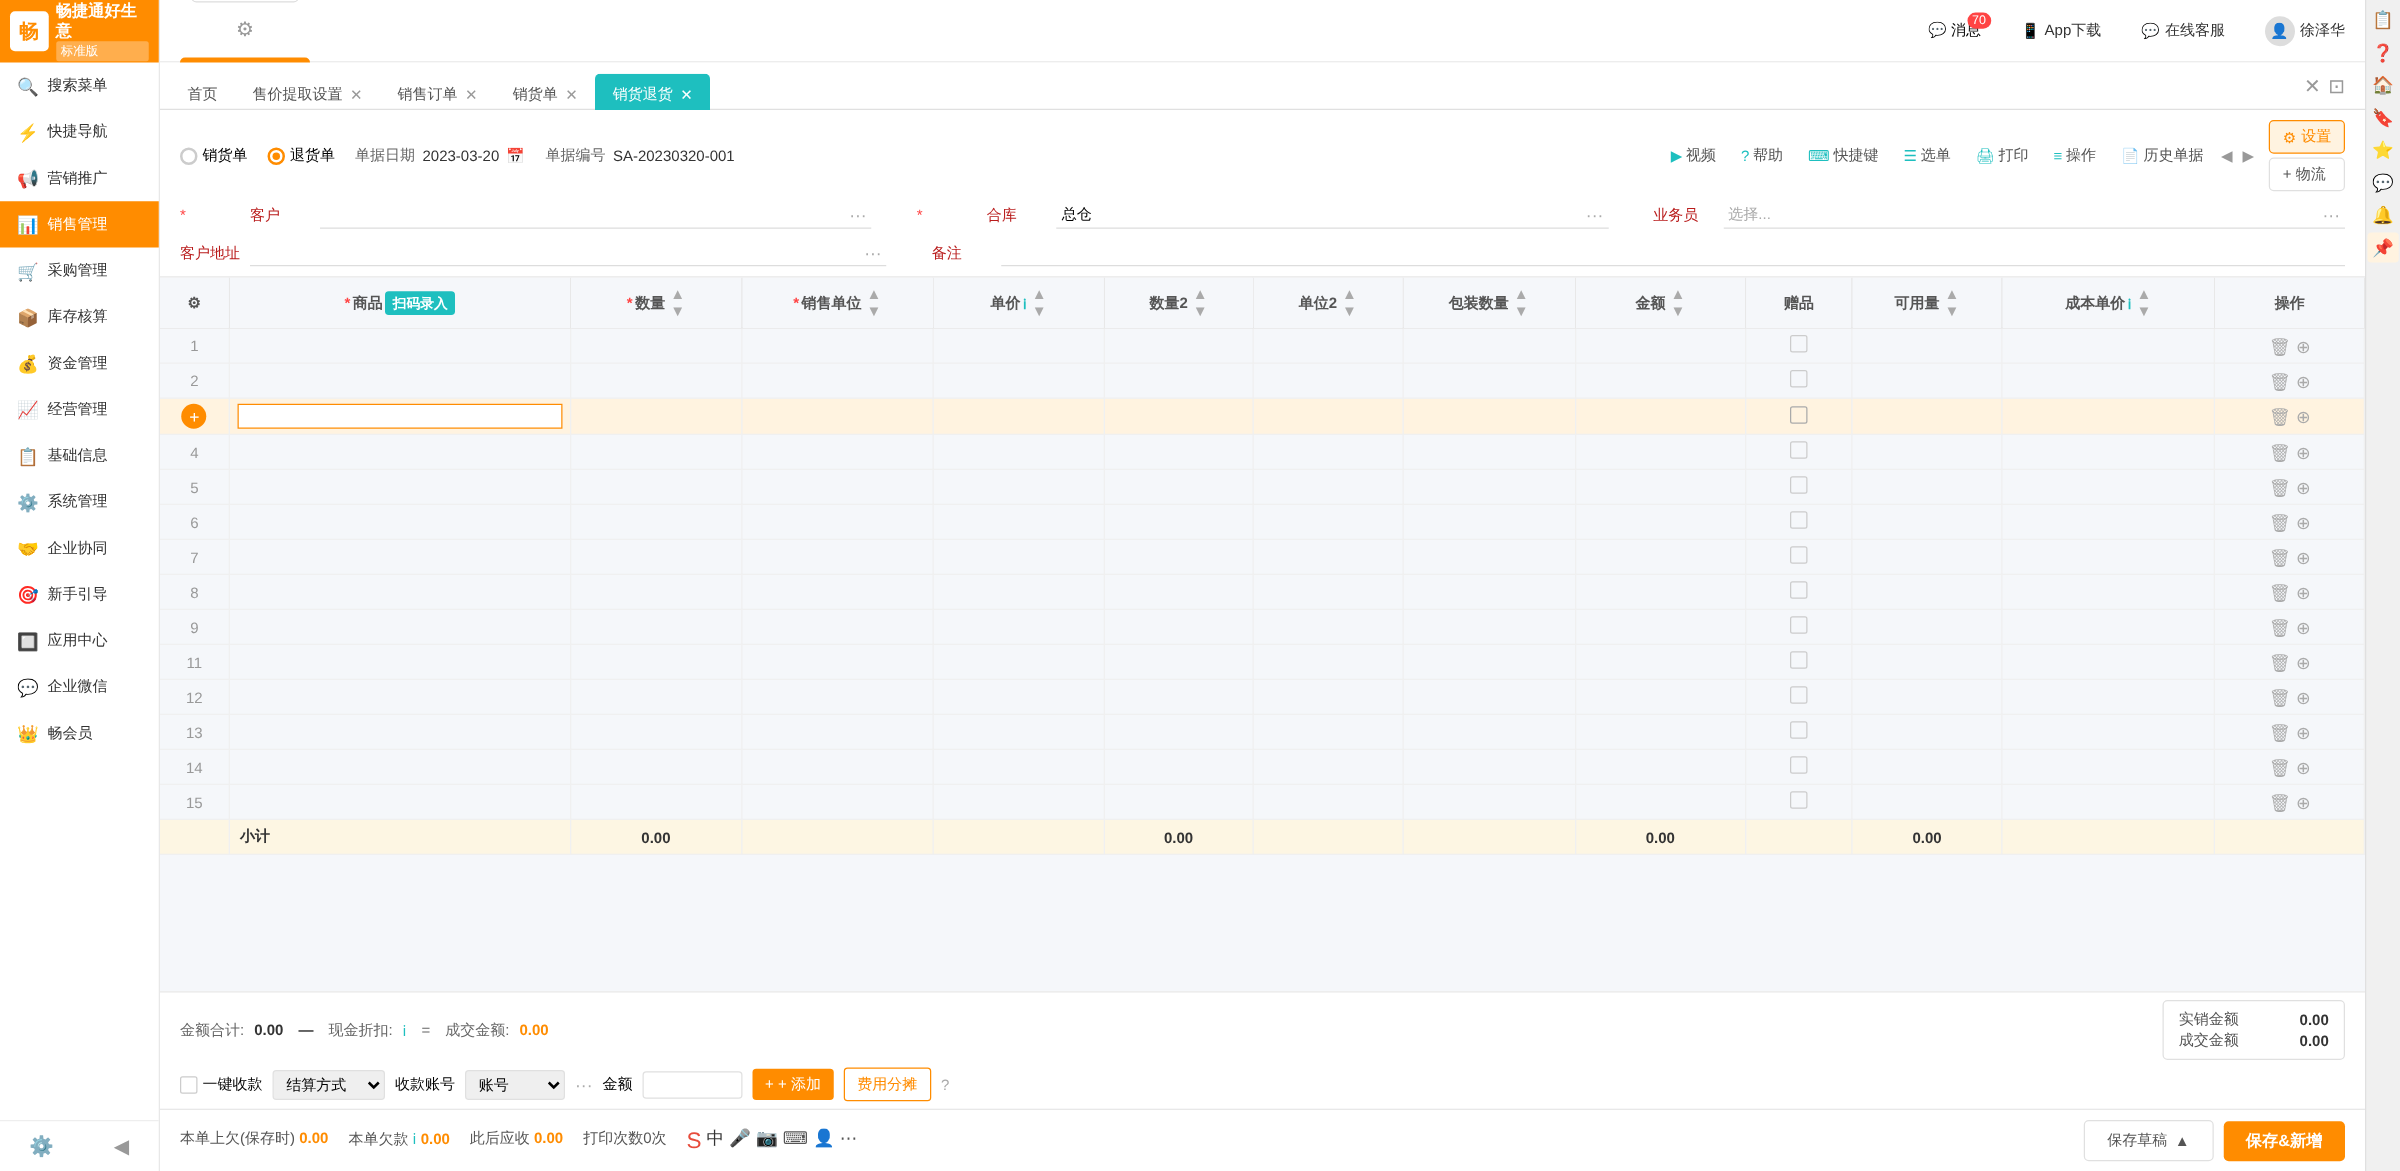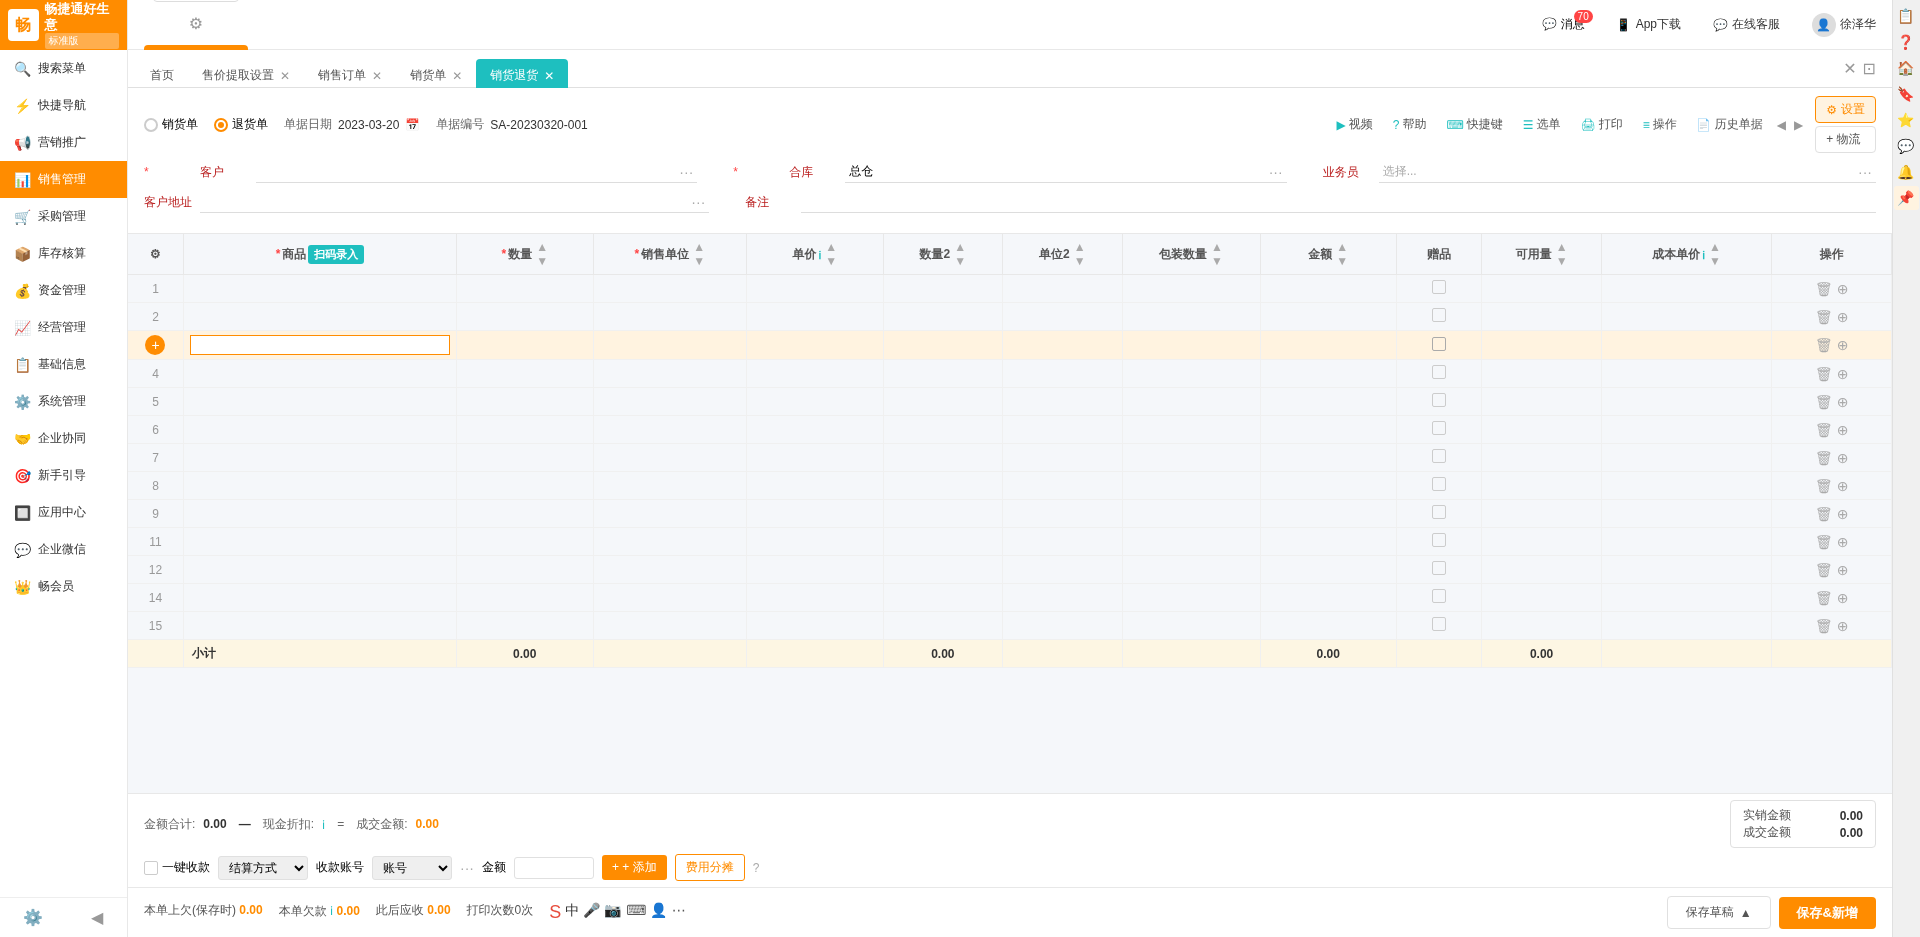--- a/index.html
+++ b/index.html
@@ -34,21 +34,21 @@
     
     .tabs { background: #fff; display: flex; align-items: center; border-bottom: 1px solid #e0e0e0; padding: 0 8px; height: 38px; }
     .tab { padding: 8px 14px; cursor: pointer; color: #555; border-bottom: 2px solid transparent; display: flex; align-items: center; gap: 6px; white-space: nowrap; font-size: 13px; margin-top: 16px; }
     .tab.active { color: #fff; background: #1ebfbf; border-radius: 4px 4px 0 0; }
     .tab .close-x { font-size: 12px; color: #999; cursor: pointer; }
     .tab.active .close-x { color: #fff; }
 
     
     .content { flex: 1; display: flex; flex-direction: column; overflow: hidden; background: #f5f7fa; }
     .form-row { display: flex; align-items: center; gap: 8px; margin-bottom: 8px; }
-    .form-row:last-child { margin-bottom: 12px; }
+    .form-row:last-child { margin-bottom: 0; }
     .radio-group { display: flex; gap: 16px; align-items: center; }
     .radio-item { display: flex; align-items: center; gap: 4px; cursor: pointer; }
     .radio-circle { width: 14px; height: 14px; border-radius: 50%; border: 2px solid #ccc; display: flex; align-items: center; justify-content: center; }
     .radio-circle.checked { border-color: #ff8c00; }
     .radio-circle.checked::after { content: ''; width: 6px; height: 6px; border-radius: 50%; background: #ff8c00; }
     .form-field { display: flex; align-items: center; gap: 6px; }
     .form-label { color: #666; white-space: nowrap; }
     .form-value { color: #333; }
     .form-action-btn { display: flex; align-items: center; gap: 4px; padding: 4px 10px; border: 1px solid #e0e0e0; border-radius: 4px; cursor: pointer; background: #fff; color: #555; font-size: 11px; }
     .form-action-btn.orange { background: #fff3e0; border-color: #ff8c00; color: #ff8c00; }
@@ -687,20 +687,40 @@
             <td></td>
               <td></td>
             <td>
                 <div class="action-icons">
                   <span class="action-icon">🗑</span>
                   <span class="action-icon">⊕</span>
                 </div>
               </td>
           </tr>
           <tr>
+            <td class="row-num">13</td>
+            <td></td>
+              <td></td>
+              <td></td>
+              <td></td>
+              <td></td>
+              <td></td>
+              <td></td>
+              <td></td>
+            <td class="checkbox-cell"><span class="checkbox-box"></span></td>
+            <td></td>
+              <td></td>
+            <td>
+                <div class="action-icons">
+                  <span class="action-icon">🗑</span>
+                  <span class="action-icon">⊕</span>
+                </div>
+              </td>
+          </tr>
+          <tr>
             <td class="row-num">14</td>
             <td></td>
               <td></td>
               <td></td>
               <td></td>
               <td></td>
               <td></td>
               <td></td>
               <td></td>
             <td class="checkbox-cell"><span class="checkbox-box"></span></td>

